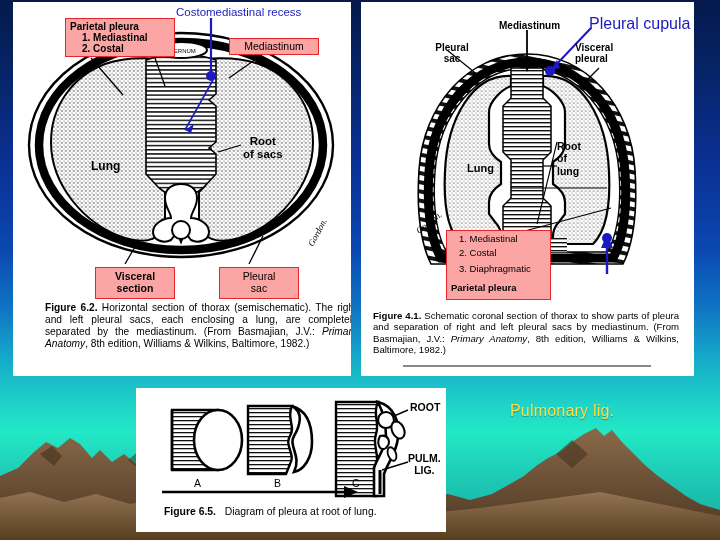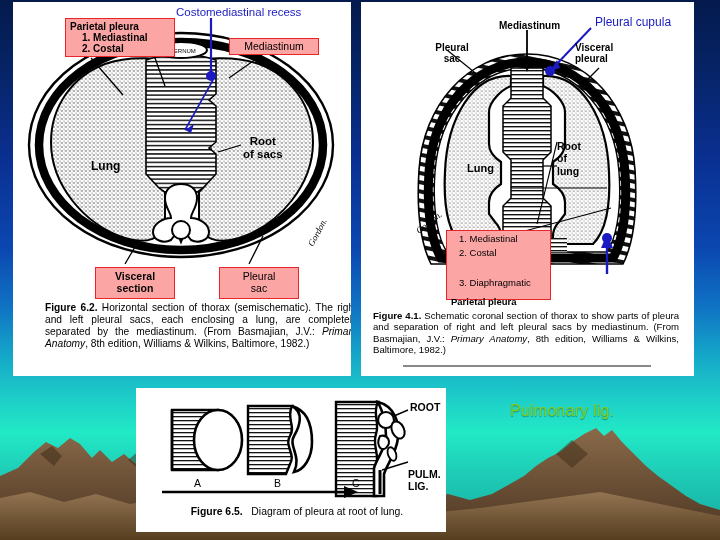--- a/index.html
+++ b/index.html
@@ -48,21 +48,21 @@
   .bluelabel{position:absolute;color:#1a1ac0;line-height:1.05;}
 
   .caption{
     position:absolute;color:#000;text-align:justify;
     line-height:1.18;
   }
   .caption b{font-weight:bold;}
   .caption i{font-style:italic;}
 
   .title-text{
-    position:absolute;color:#84cc16;
+    position:absolute;color:#fde047;
     font-size:16px;letter-spacing:.2px;
     text-shadow:0 1px 1px rgba(0,0,0,.35);
   }
   svg{display:block;}
 </style>
 </head>
 <body>
 
 <div id="slide">
 
@@ -294,25 +294,25 @@
 
       <div class="plainlabel" style="left:196px;top:138px;font-size:10.5px;font-weight:bold;line-height:1.18;">
         <div>Root</div>
         <div>of</div>
         <div>lung</div>
       </div>
 
       <div class="redbox" style="left:85px;top:228px;width:105px;height:70px;text-align:left;font-size:9.5px;font-weight:normal;padding:3px 4px;">
         <div style="padding-left:8px;">1. Mediastinal</div>
         <div style="padding-left:8px;margin-top:3px;">2. Costal</div>
-        <div style="padding-left:8px;margin-top:20px;">3. Diaphragmatic</div>
+        <div style="padding-left:8px;margin-top:6px;">3. Diaphragmatic</div>
         <div style="margin-top:8px;font-weight:bold;">Parietal pleura</div>
       </div>
 
-      <div class="bluelabel" style="left:234px;top:14px;font-size:12px;">Pleural cupula</div>
+      <div class="bluelabel" style="left:228px;top:14px;font-size:16px;">Pleural cupula</div>
 
 
       <div class="caption" style="left:12px;top:308px;width:306px;font-size:9.6px;">
         <b>Figure 4.1.</b>
         <span>Schematic coronal section of thorax to show parts of pleura and separation of right and left pleural sacs by mediastinum. (From Basmajian, J.V.: </span><i>Primary Anatomy</i><span>, 8th edition, Williams &amp; Wilkins, Baltimore, 1982.)</span>
       </div>
       <div style="position:absolute;left:42px;top:363px;width:248px;height:1.5px;background:#888;"></div>
     </div>
   </div>
 
@@ -348,26 +348,26 @@
         <line x1="246" y1="78" x2="272" y2="70" stroke="#000" stroke-width="1.4"></line>
 
         <line x1="26" y1="100" x2="214" y2="100" stroke="#000" stroke-width="2.4"></line>
         <polygon points="222,100 208,94 208,106" fill="#000"></polygon>
       </svg>
 
       <div class="plainlabel" style="left:58px;top:90px;font-size:10.5px;">A</div>
       <div class="plainlabel" style="left:138px;top:90px;font-size:10.5px;">B</div>
       <div class="plainlabel" style="left:216px;top:90px;font-size:10.5px;">C</div>
       <div class="plainlabel" style="left:274px;top:14px;font-size:10.5px;font-weight:bold;">ROOT</div>
-      <div class="plainlabel" style="left:272px;top:80px;font-size:10.5px;font-weight:bold;line-height:1.18;">
+      <div class="plainlabel" style="left:272px;top:64px;font-size:10.5px;font-weight:bold;line-height:1.18;text-align:center;">
         <div>PULM.</div>
         <div>LIG.</div>
       </div>
 
-      <div class="caption" style="left:28px;top:118px;width:266px;font-size:10.4px;text-align:center;">
+      <div class="caption" style="left:28px;top:118px;width:266px;font-size:10.4px;text-align:left;">
         <b>Figure 6.5.</b>
         &nbsp;&nbsp;<span>Diagram of pleura at root of lung.</span>
       </div>
     </div>
   </div>
 
   <div class="title-text" style="left:510px;top:402px;">Pulmonary lig.</div>
 
 </div>
 

